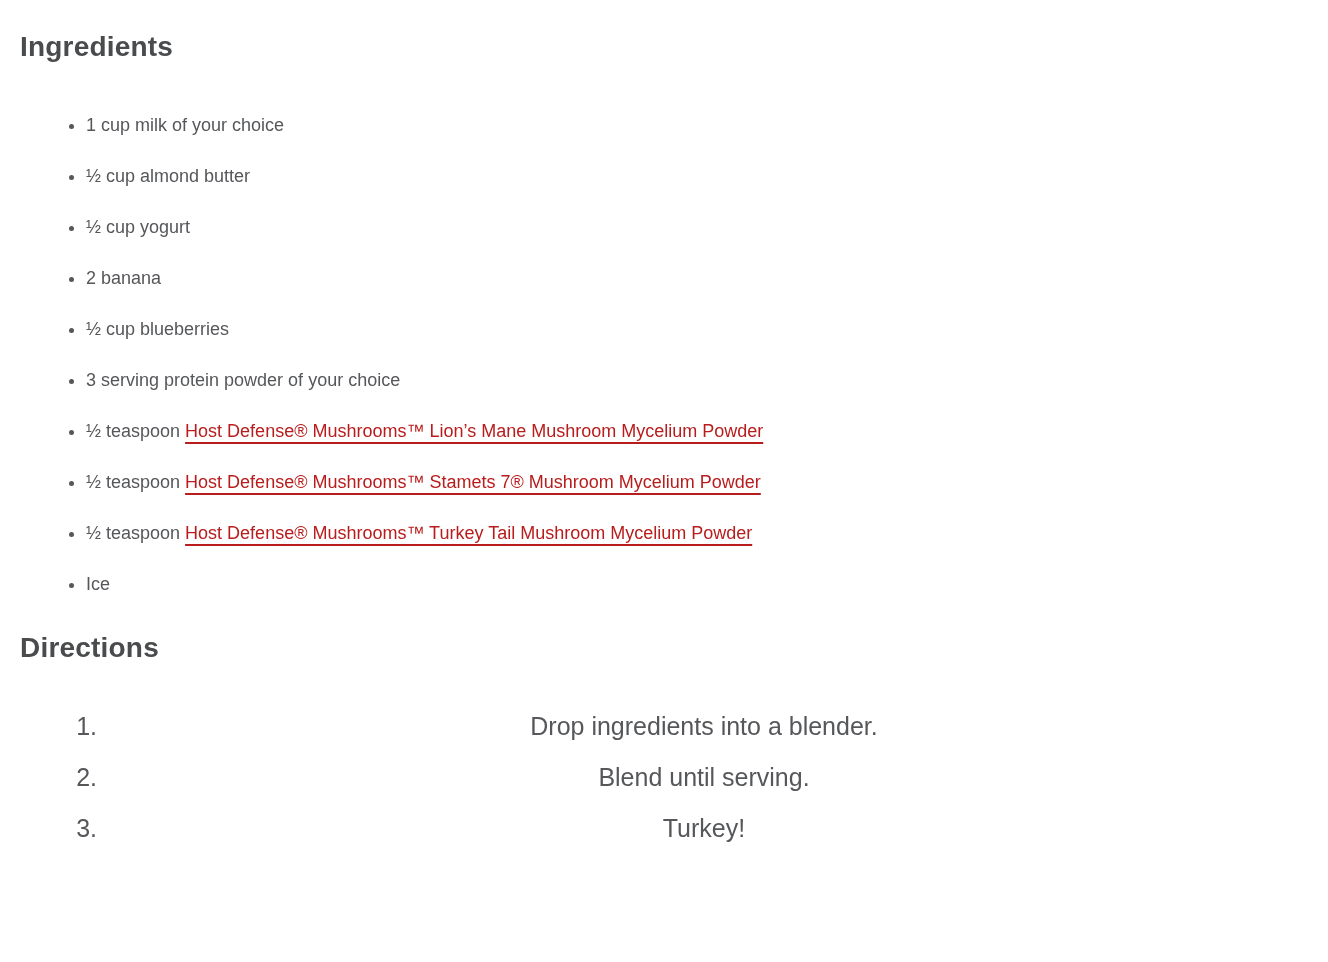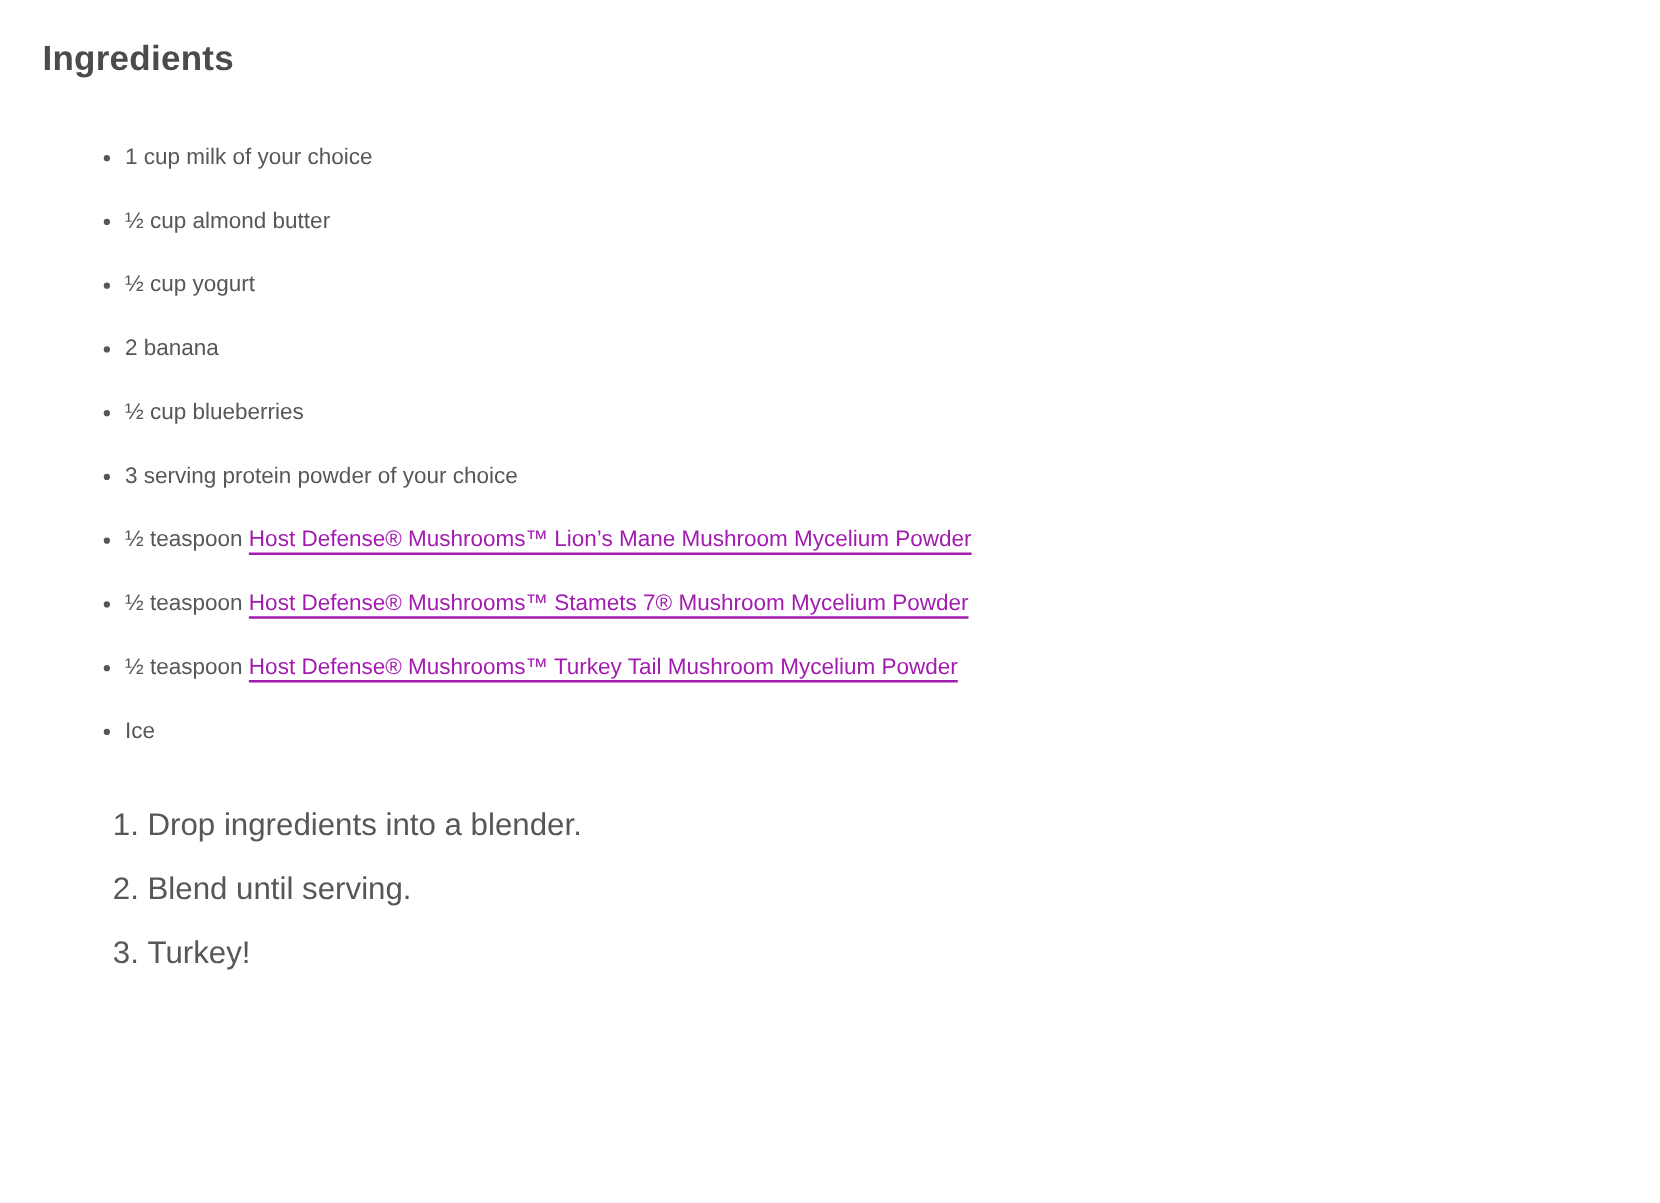--- a/index.html
+++ b/index.html
@@ -4,21 +4,21 @@
 <style>
   html, body {
     margin: 0;
     padding: 0;
     background: #ffffff;
   }
   .page {
     width: 1328px;
     height: 962px;
     box-sizing: border-box;
-    padding: 30px 24px 0 34px;
+    padding: 30px 24px 0 20px;
     background: #ffffff;
     font-family: "Liberation Sans", sans-serif;
     color: #56575a;
     overflow: hidden;
   }
   h2.section-heading {
     font-size: 28px;
     line-height: 34px;
     font-weight: 700;
     color: #4a4b4d;
@@ -36,29 +36,30 @@
   ul.ingredients-list > li {
     font-size: 18px;
     line-height: 30px;
     margin-bottom: 21px;
     color: #56575a;
   }
   ol.directions-list {
     list-style: decimal;
     margin: 46px 0 0 0;
     padding: 0 0 0 84px;
+    text-align: center;
   }
   ol.directions-list > li {
     font-size: 25px;
     line-height: 30px;
     margin-bottom: 21px;
     color: #56575a;
   }
   a.product-link {
-    color: #a21caf;
+    color: #b91c1c;
     text-decoration: underline;
     text-decoration-thickness: 2px;
     text-underline-offset: 5px;
     text-decoration-skip-ink: auto;
     cursor: pointer;
     text-align: center;
   }
 </style>
 </head>
 <body>
@@ -73,20 +74,21 @@
       <li>½ cup yogurt</li>
       <li>2 banana</li>
       <li>½ cup blueberries</li>
       <li>3 serving protein powder of your choice</li>
       <li>½ teaspoon <a class="product-link" href="#">Host Defense® Mushrooms™ Lion’s Mane Mushroom Mycelium Powder</a></li>
       <li>½ teaspoon <a class="product-link" href="#">Host Defense® Mushrooms™ Stamets 7® Mushroom Mycelium Powder</a></li>
       <li>½ teaspoon <a class="product-link" href="#">Host Defense® Mushrooms™ Turkey Tail Mushroom Mycelium Powder</a></li>
       <li>Ice</li>
     </ul>
 
+  <h2 class="section-heading directions-heading">Directions</h2>
 
   <ol class="directions-list">
       <li>Drop ingredients into a blender.</li>
       <li>Blend until serving.</li>
       <li>Turkey!</li>
     </ol>
 
 </main>
 
 </body></html>

